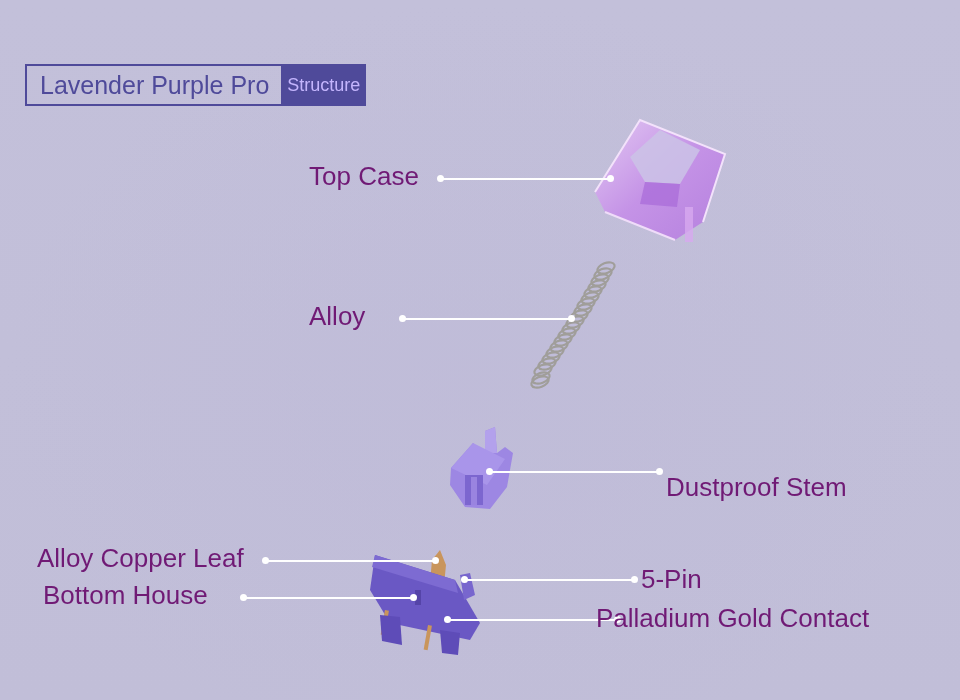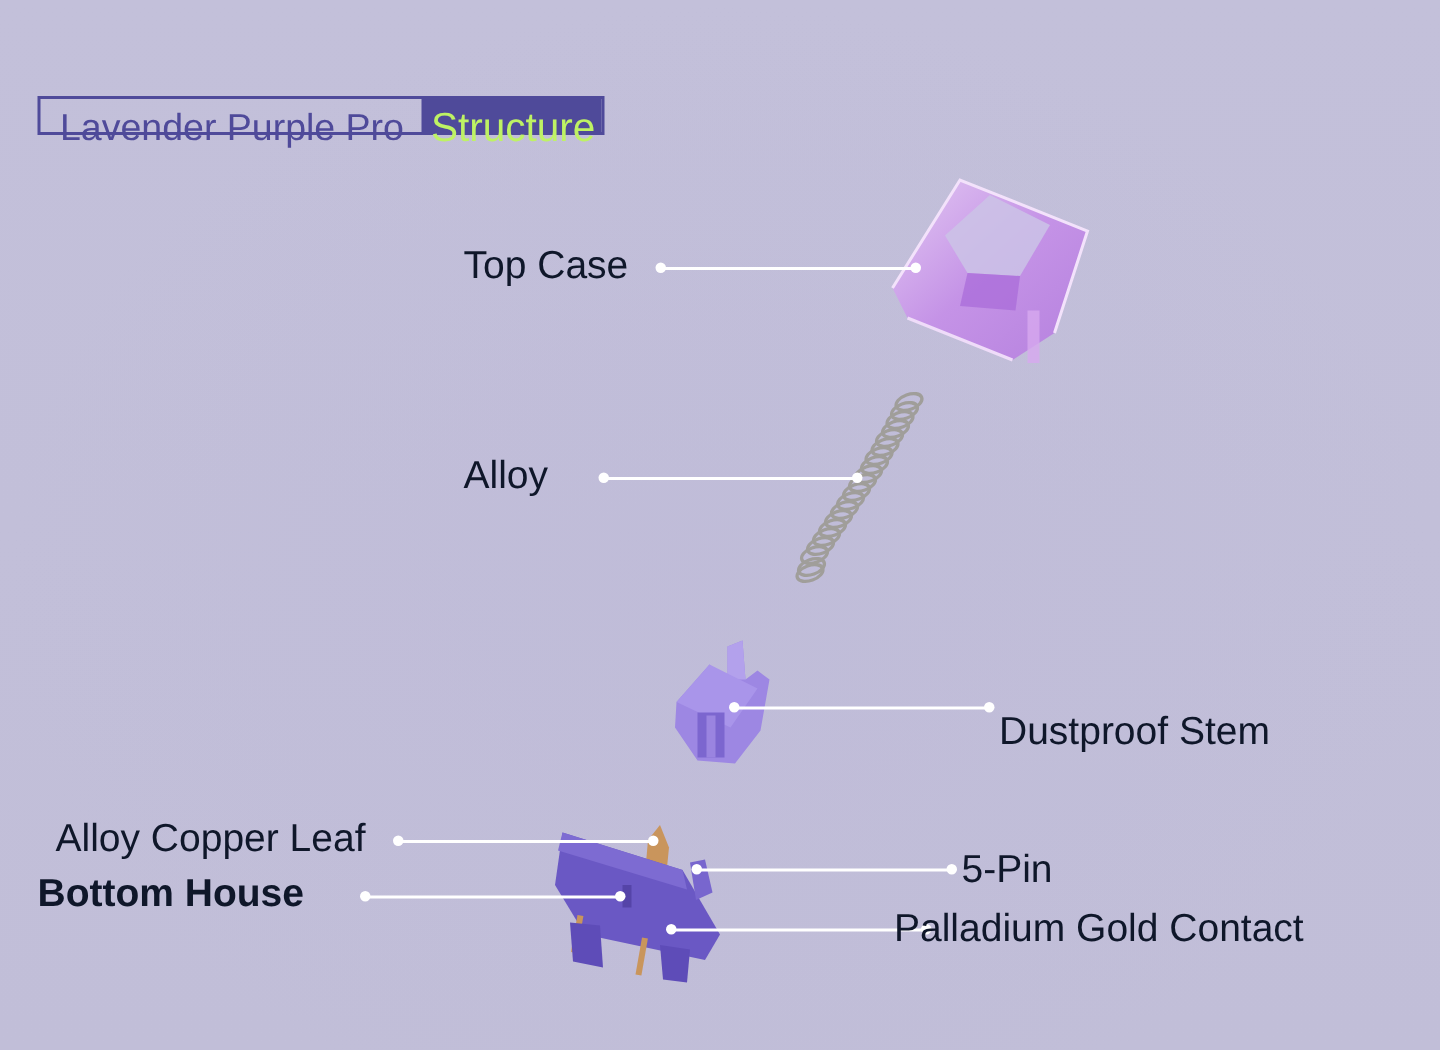--- a/index.html
+++ b/index.html
@@ -8,35 +8,35 @@
     background: #c3c0da;
     font-family: "Liberation Sans", "DejaVu Sans", sans-serif;
   }
   .bg {
     position: absolute; inset: 0;
     background:
       radial-gradient(ellipse at 50% 55%, rgba(190,186,216,0.6) 0%, rgba(195,192,218,0) 70%),
       linear-gradient(180deg, #c3c0da 0%, #c1bed8 100%);
   }
   .title-box {
-    position: absolute; left: 25px; top: 64px; height: 26px;
+    position: absolute; left: 25px; top: 64px; height: 42px;
     display: flex; align-items: stretch;
     border: 2px solid #4f4a9a; box-sizing: border-box;
   }
   .title-left {
     color: #4f4a9a; font-size: 25px; line-height: 38px;
     padding: 0 12px 0 13px; background: transparent;
     white-space: nowrap;
   }
   .title-right {
-    color: #bef264; font-size: 27px; line-height: 38px;
+    color: #c4b5fd; font-size: 18px; line-height: 38px;
     background: #4f4a9a; padding: 0 4px 0 6px; white-space: nowrap;
   }
   .label {
-    position: absolute; color: #0f172a; font-size: 26px; white-space: nowrap;
+    position: absolute; color: #701a75; font-size: 26px; white-space: nowrap;
     line-height: 30px;
   }
   .line {
     position: absolute; height: 2px; background: #ffffff;
   }
   .dot {
     position: absolute; width: 7px; height: 7px; border-radius: 50%; background: #ffffff;
   }
   .part { position: absolute; }
 </style>
@@ -124,21 +124,21 @@
 <div class="dot" style="left:486px;top:468px;"></div>
 <div class="line" style="left:490px;top:471px;width:170px;"></div>
 <div class="dot" style="left:656px;top:468px;"></div>
 <span class="label" style="left:666px;top:472px;">Dustproof Stem</span>
 
 <span class="label" style="left:23px;top:543px;margin-left:14px;">Alloy Copper Leaf</span>
 <div class="dot" style="left:262px;top:557px;"></div>
 <div class="line" style="left:266px;top:560px;width:170px;"></div>
 <div class="dot" style="left:432px;top:557px;"></div>
 
-<span class="label" style="left:25px;top:580px;font-weight:bold;">Bottom House</span>
+<span class="label" style="left:43px;top:580px;">Bottom House</span>
 <div class="dot" style="left:240px;top:594px;"></div>
 <div class="line" style="left:244px;top:597px;width:170px;"></div>
 <div class="dot" style="left:410px;top:594px;"></div>
 
 <div class="dot" style="left:461px;top:576px;"></div>
 <div class="line" style="left:465px;top:579px;width:170px;"></div>
 <div class="dot" style="left:631px;top:576px;"></div>
 <span class="label" style="left:641px;top:544px;margin-top:20px;">5-Pin</span>
 
 <div class="dot" style="left:444px;top:616px;"></div>

